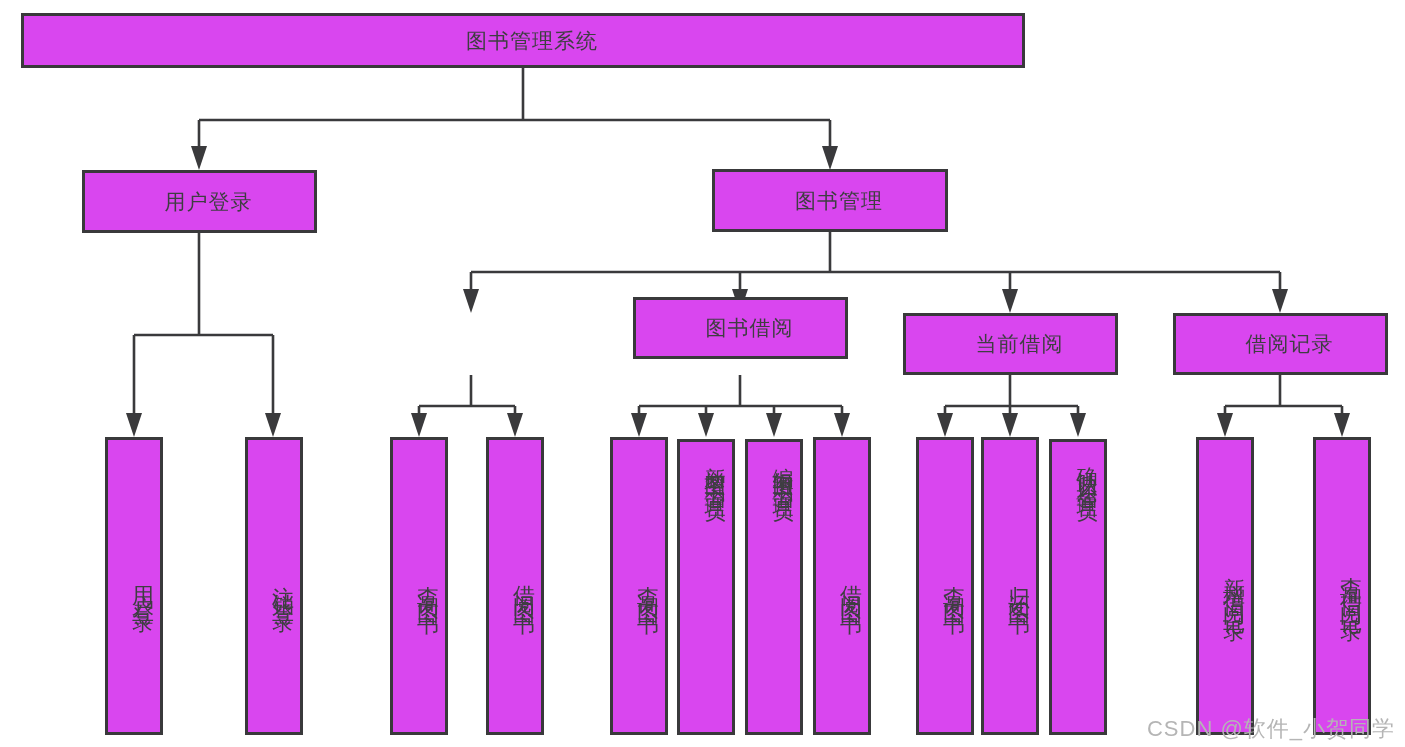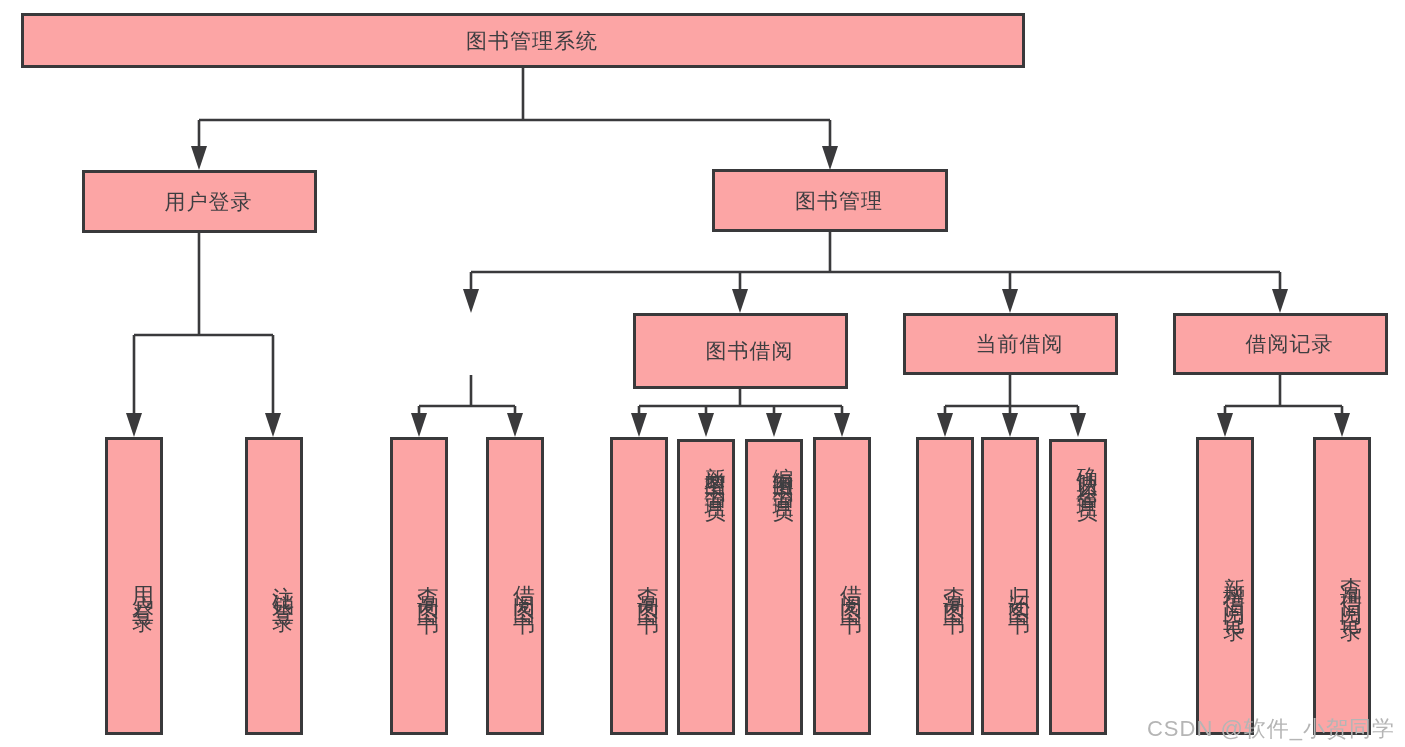--- a/index.html
+++ b/index.html
@@ -15,21 +15,21 @@
     width:1405px;height:747px;
     background:var(--bg);
     font-family:"Liberation Sans","DejaVu Sans",sans-serif;
     overflow:hidden;
   }
   #wires{position:absolute;left:0;top:0;width:1405px;height:747px;}
   .node{
     position:absolute;
     box-sizing:border-box;
     border:3px solid var(--border);
-    background:#fca5a5;
+    background:#d946ef;
     display:flex;
     align-items:center;
     justify-content:center;
     color:var(--text);
     text-align:center;
     padding-left:18px;
   }
   .h{font-size:21px;letter-spacing:1px;}
   .v{
     writing-mode:vertical-rl;
@@ -100,21 +100,21 @@
       <polygon points="1217,413 1233,413 1225,437"></polygon>
       <polygon points="1334,413 1350,413 1342,437"></polygon>
     </g>
   </svg>
 
   <div class="node h" style="left:21px;top:13px;width:1004px;height:55px;">图书管理系统</div>
 
   <div class="node h" style="left:82px;top:170px;width:235px;height:63px;">用户登录</div>
   <div class="node h" style="left:712px;top:169px;width:236px;height:63px;">图书管理</div>
 
-  <div class="node h" style="left:633px;top:313px;width:215px;height:76px;">图书借阅</div>
+  <div class="node h" style="left:633px;top:297px;width:215px;height:62px;">图书借阅</div>
   <div class="node h" style="left:903px;top:313px;width:215px;height:62px;">当前借阅</div>
   <div class="node h" style="left:1173px;top:313px;width:215px;height:62px;">借阅记录</div>
 
   <div class="node v" style="left:105px;top:437px;width:58px;height:298px;">用户登录</div>
   <div class="node v" style="left:245px;top:437px;width:58px;height:298px;">注销登录</div>
 
   <div class="node v" style="left:390px;top:437px;width:58px;height:298px;">查询图书</div>
   <div class="node v" style="left:486px;top:437px;width:58px;height:298px;">借阅图书</div>
 
   <div class="node v" style="left:610px;top:437px;width:58px;height:298px;">查询图书</div>

